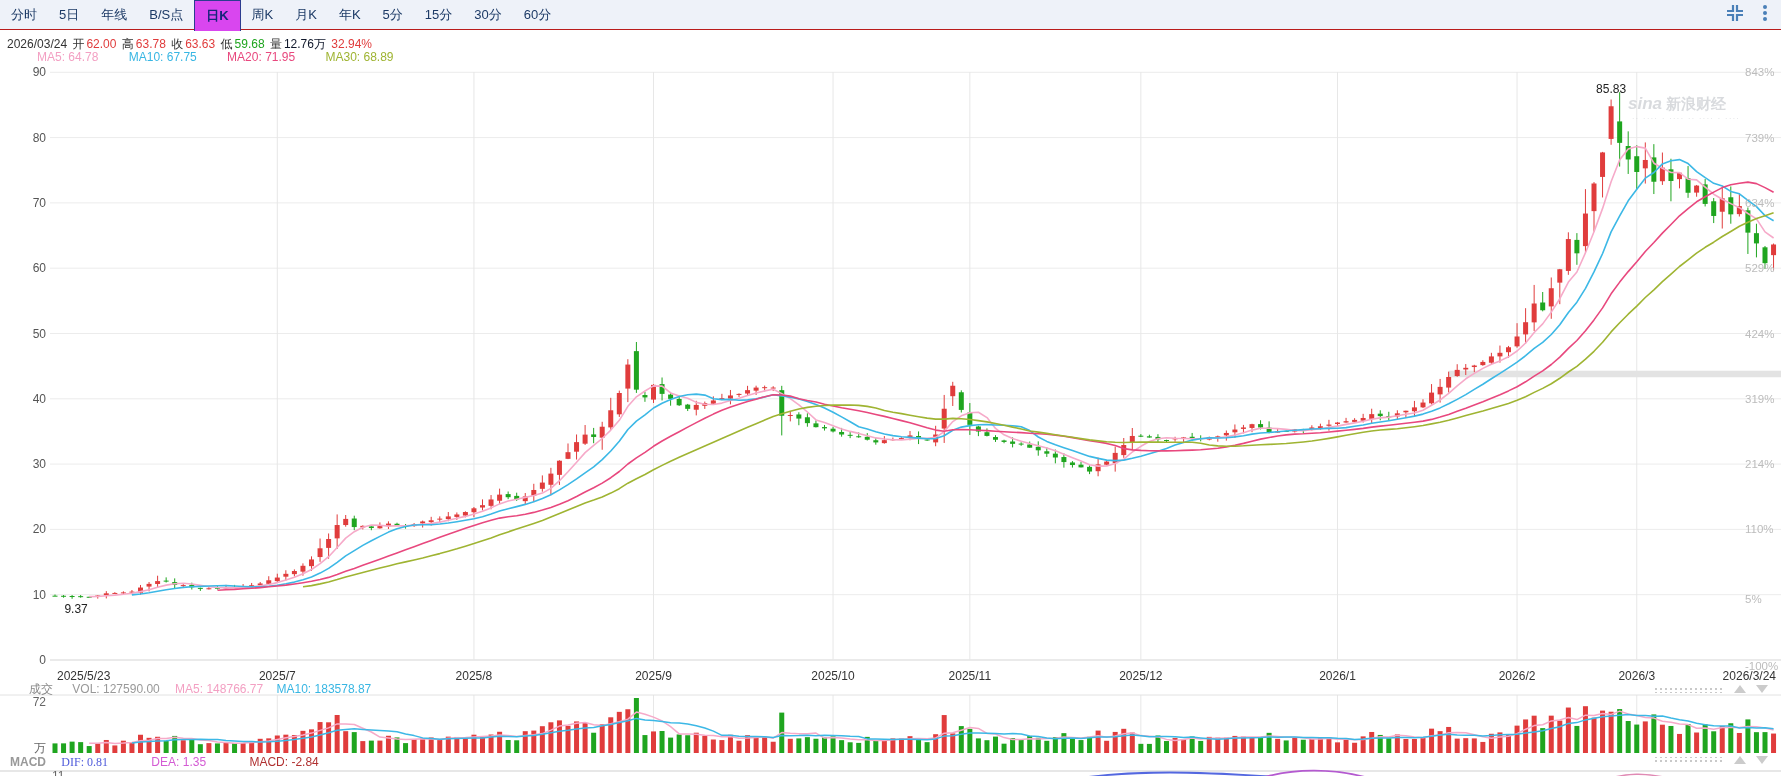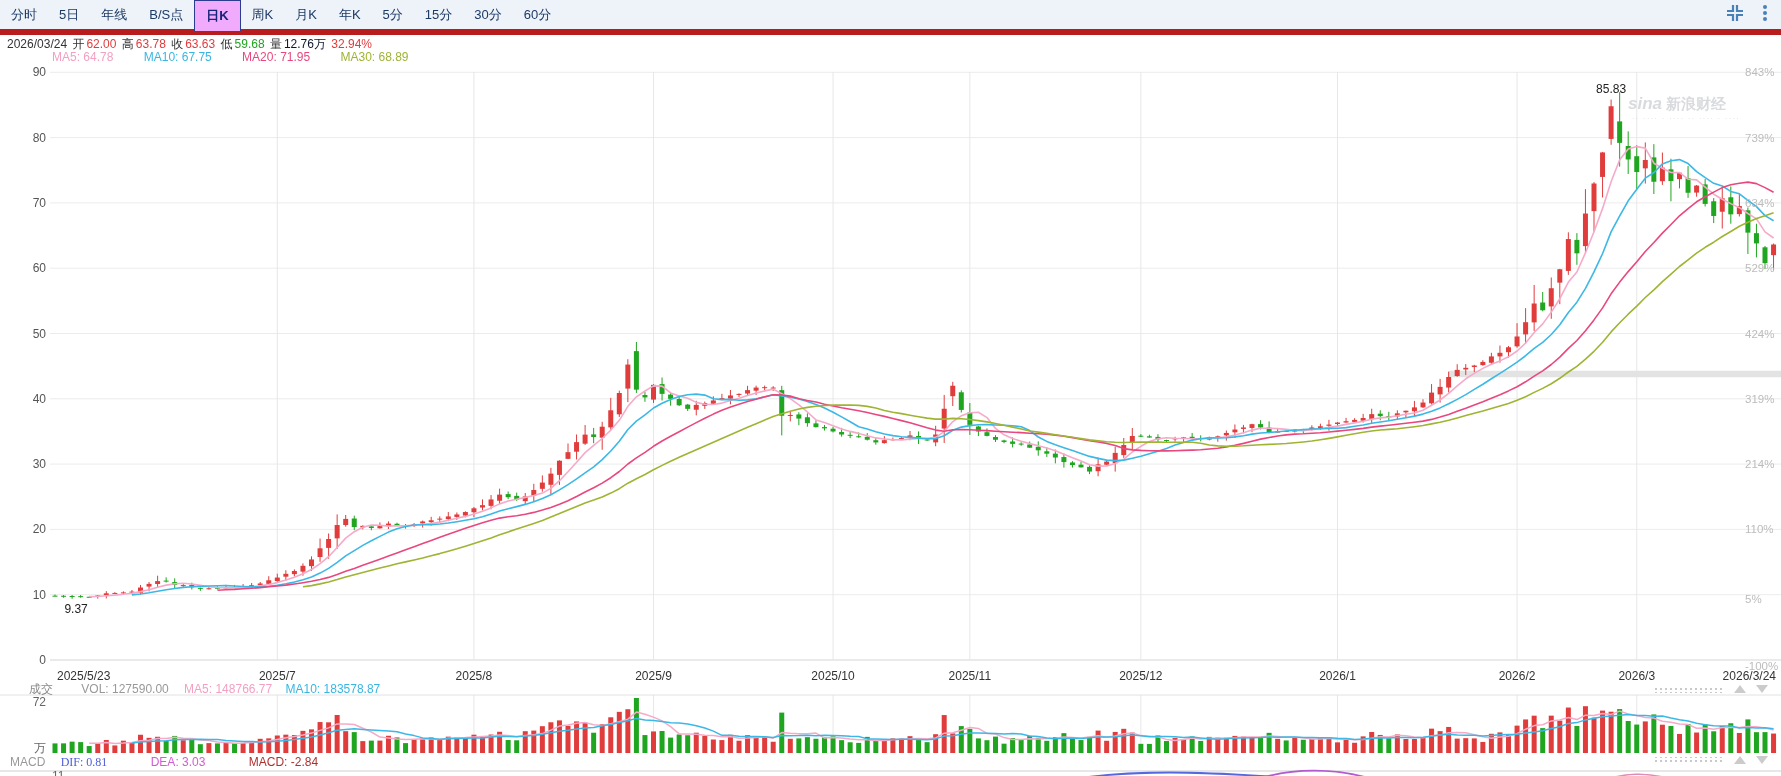--- a/index.html
+++ b/index.html
@@ -4,51 +4,51 @@
 <style>
   html,body{margin:0;padding:0;}
   body{
     width:1781px;height:776px;position:relative;overflow:hidden;
     background:#ffffff;font-family:"Liberation Sans","DejaVu Sans",sans-serif;
     -webkit-font-smoothing:antialiased;
   }
   
   .navbar{
     position:absolute;left:0;top:0;width:100%;height:29px;
-    background:#eef2f9;border-bottom:6px solid #b91c1c;
+    background:#eef2f9;border-bottom:1px solid #b91c1c;
     display:flex;align-items:stretch;z-index:5;
   }
   .tab{
     padding:0 11px;line-height:29px;font-size:13px;color:#1c3a66;
     cursor:pointer;position:relative;
   }
   .tab.active{
-    background:#f0abfc;border:1px solid #2c3d8f;border-bottom:none;
+    background:#d946ef;border:1px solid #2c3d8f;border-bottom:none;
     color:#16257a;height:30px;z-index:6;font-weight:bold;
   }
   .nav-icons{position:absolute;right:6px;top:3px;display:flex;gap:10px;align-items:center;}
   .nav-icon{width:20px;height:20px;cursor:pointer;}
   
   .quote-row{position:absolute;left:7px;top:36px;font-size:12px;color:#333;z-index:4;white-space:nowrap;}
   .quote-row span{margin-right:2px;}
   .v-red{color:#e03c3c;}
   .v-green{color:#1fa51f;}
   .v-dark{color:#0f172a;}
-  .ma-row{position:absolute;left:52px;top:50px;font-size:12px;z-index:4;white-space:nowrap;}
+  .ma-row{position:absolute;left:37px;top:50px;font-size:12px;z-index:4;white-space:nowrap;}
   .ma-row span{display:inline-block;margin-right:27px;}
   .ma5c{color:#f3a0c3;}
   .ma10c{color:#38b6e3;}
   .ma20c{color:#e8487e;}
   .ma30c{color:#9fb432;}
   
   .vol-row{position:absolute;left:29px;top:681px;font-size:12px;z-index:4;white-space:nowrap;}
-  .vol-row .t{color:#888;margin-right:25px;text-align:right;}
+  .vol-row .t{color:#888;margin-right:16px;text-align:right;}
   .vol-row .v{color:#999;margin-right:12px;}
   .macd-row{position:absolute;left:10px;top:755px;font-size:12px;z-index:4;white-space:nowrap;}
-  .macd-row .t{color:#999;margin-right:12px;}
+  .macd-row .t{color:#999;margin-right:12px;font-weight:bold;}
   .macd-row .dif{color:#4f5bdb;margin-right:40px;font-family:Liberation Serif, serif;}
   .macd-row .dea{color:#d45bd4;margin-right:40px;}
   .macd-row .m{color:#b03030;}
   .macd-tick{position:absolute;left:52px;top:769px;font-size:12px;color:#666;z-index:4;}
   svg#chart{position:absolute;left:0;top:0;z-index:1;}
 </style>
 </head>
 <body>
 
 <div class="navbar">
@@ -103,21 +103,21 @@
 <div class="vol-row">
   <span class="t">成交</span>
   <span class="v">VOL: 127590.00</span>
   <span class="ma5c">MA5: 148766.77</span>&nbsp;&nbsp;&nbsp;
   <span class="ma10c">MA10: 183578.87</span>
 </div>
 
 <div class="macd-row">
   <span class="t">MACD</span>
   <span class="dif">DIF: 0.81</span>
-  <span class="dea">DEA: 3.03</span>
+  <span class="dea">DEA: 1.35</span>
   <span class="m">MACD: -2.84</span>
 </div>
 <div class="macd-tick">11</div>
 
 <svg id="chart" width="1781" height="776" viewBox="0 0 1781 776">
   <defs>
     <pattern id="dots" width="5" height="4" patternUnits="userSpaceOnUse">
       <rect width="5" height="4" fill="#ffffff"></rect>
       <rect x="0" y="0" width="2" height="2" fill="#c9c9c9"></rect>
     </pattern>

